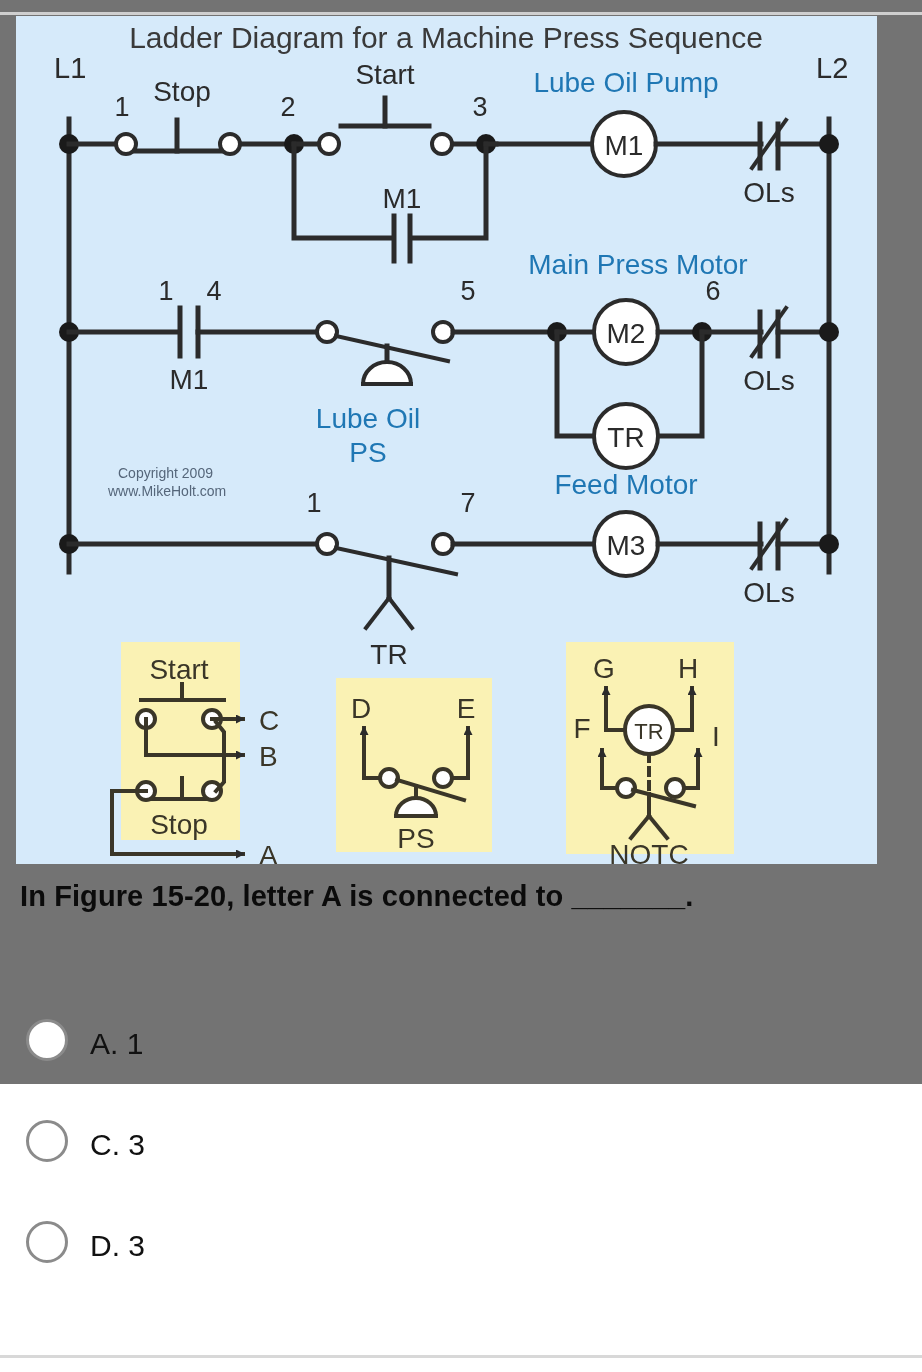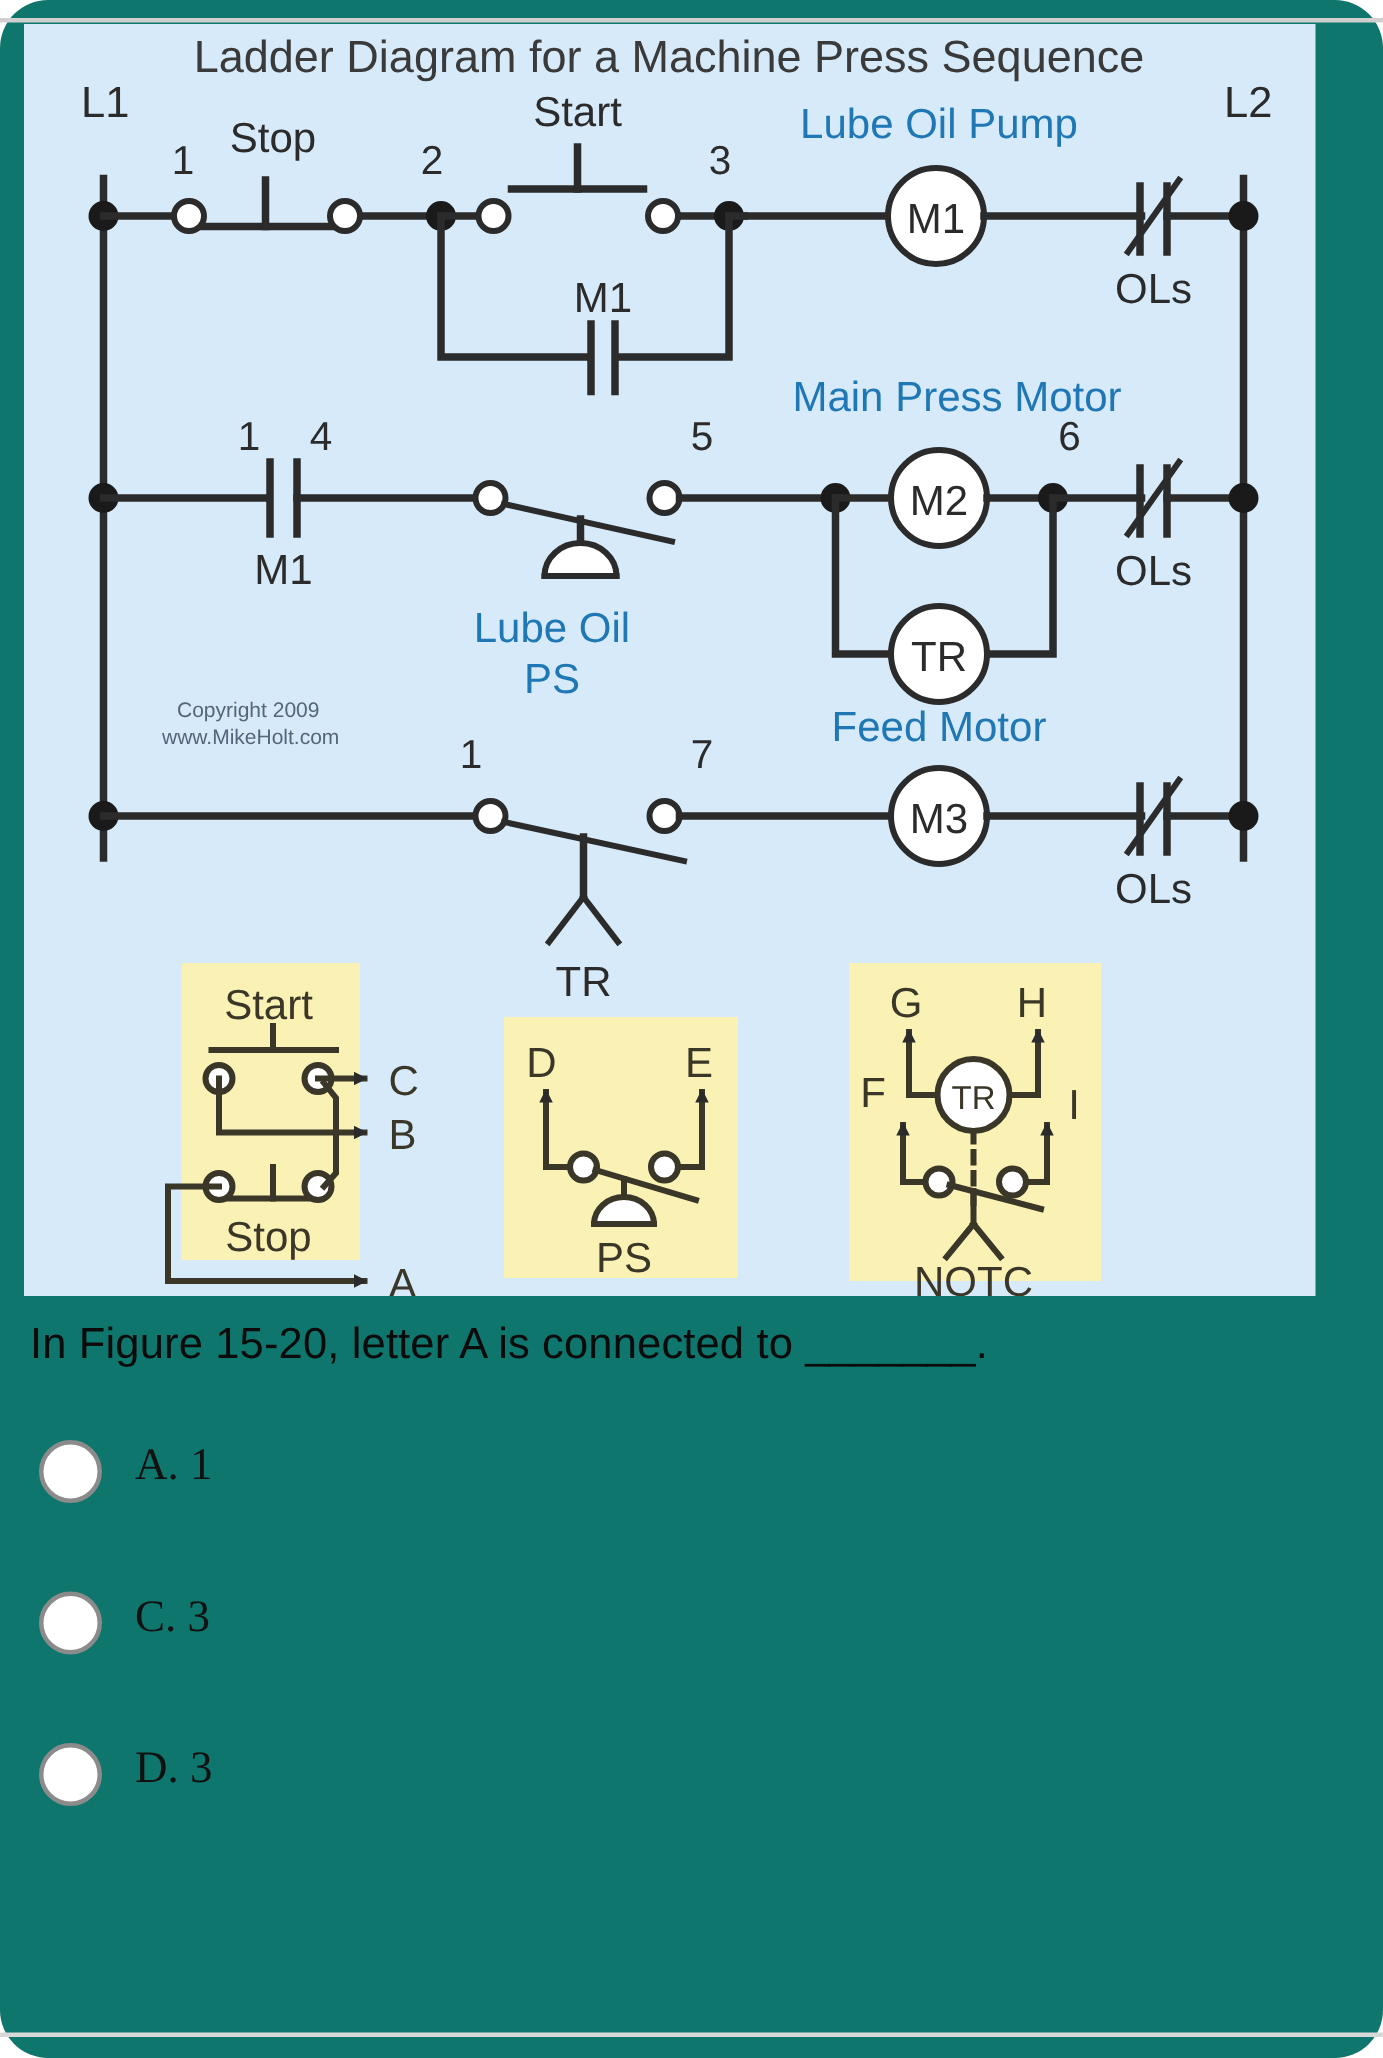--- a/index.html
+++ b/index.html
@@ -5,23 +5,22 @@
   * { box-sizing: border-box; }
   html, body {
     margin: 0; padding: 0;
     width: 922px; height: 1372px;
     background: #ffffff;
     font-family: "Liberation Sans", sans-serif;
     overflow: hidden;
   }
   #page {
     position: relative;
-    width: 922px; height: 1372px;
-    background: #0f766e;
-    border-radius: 32px;
+    width: 922px; height: 1084px;
+    background: #737373;
   }
   .top-rule {
     position: absolute; left: 0; top: 12px;
     width: 922px; height: 3px;
     background: #cfcfcf;
   }
   .bottom-rule {
     position: absolute; left: 0; top: 1355px;
     width: 922px; height: 3px;
     background: #d8d8d8;
@@ -37,32 +36,32 @@
 
   
   #question {
     position: absolute;
     left: 20px; top: 878px;
     width: 880px;
     font-size: 29px;
     line-height: 1.3;
     color: #0b0b0b;
     letter-spacing: 0.1px;
+    font-weight: bold;
   }
   #options {
     position: absolute;
     left: 26px; top: 960px;
     width: 700px;
   }
   .option {
     display: flex;
-    align-items: flex-start;
+    align-items: flex-end;
     height: 101px;
     gap: 22px;
-    font-family: Liberation Serif, serif;
   }
   .radio {
     width: 42px; height: 42px;
     border: 3px solid #8b8b8b;
     border-radius: 50%;
     background: #ffffff;
     flex: 0 0 auto;
   }
   .option-label {
     font-size: 30px;

